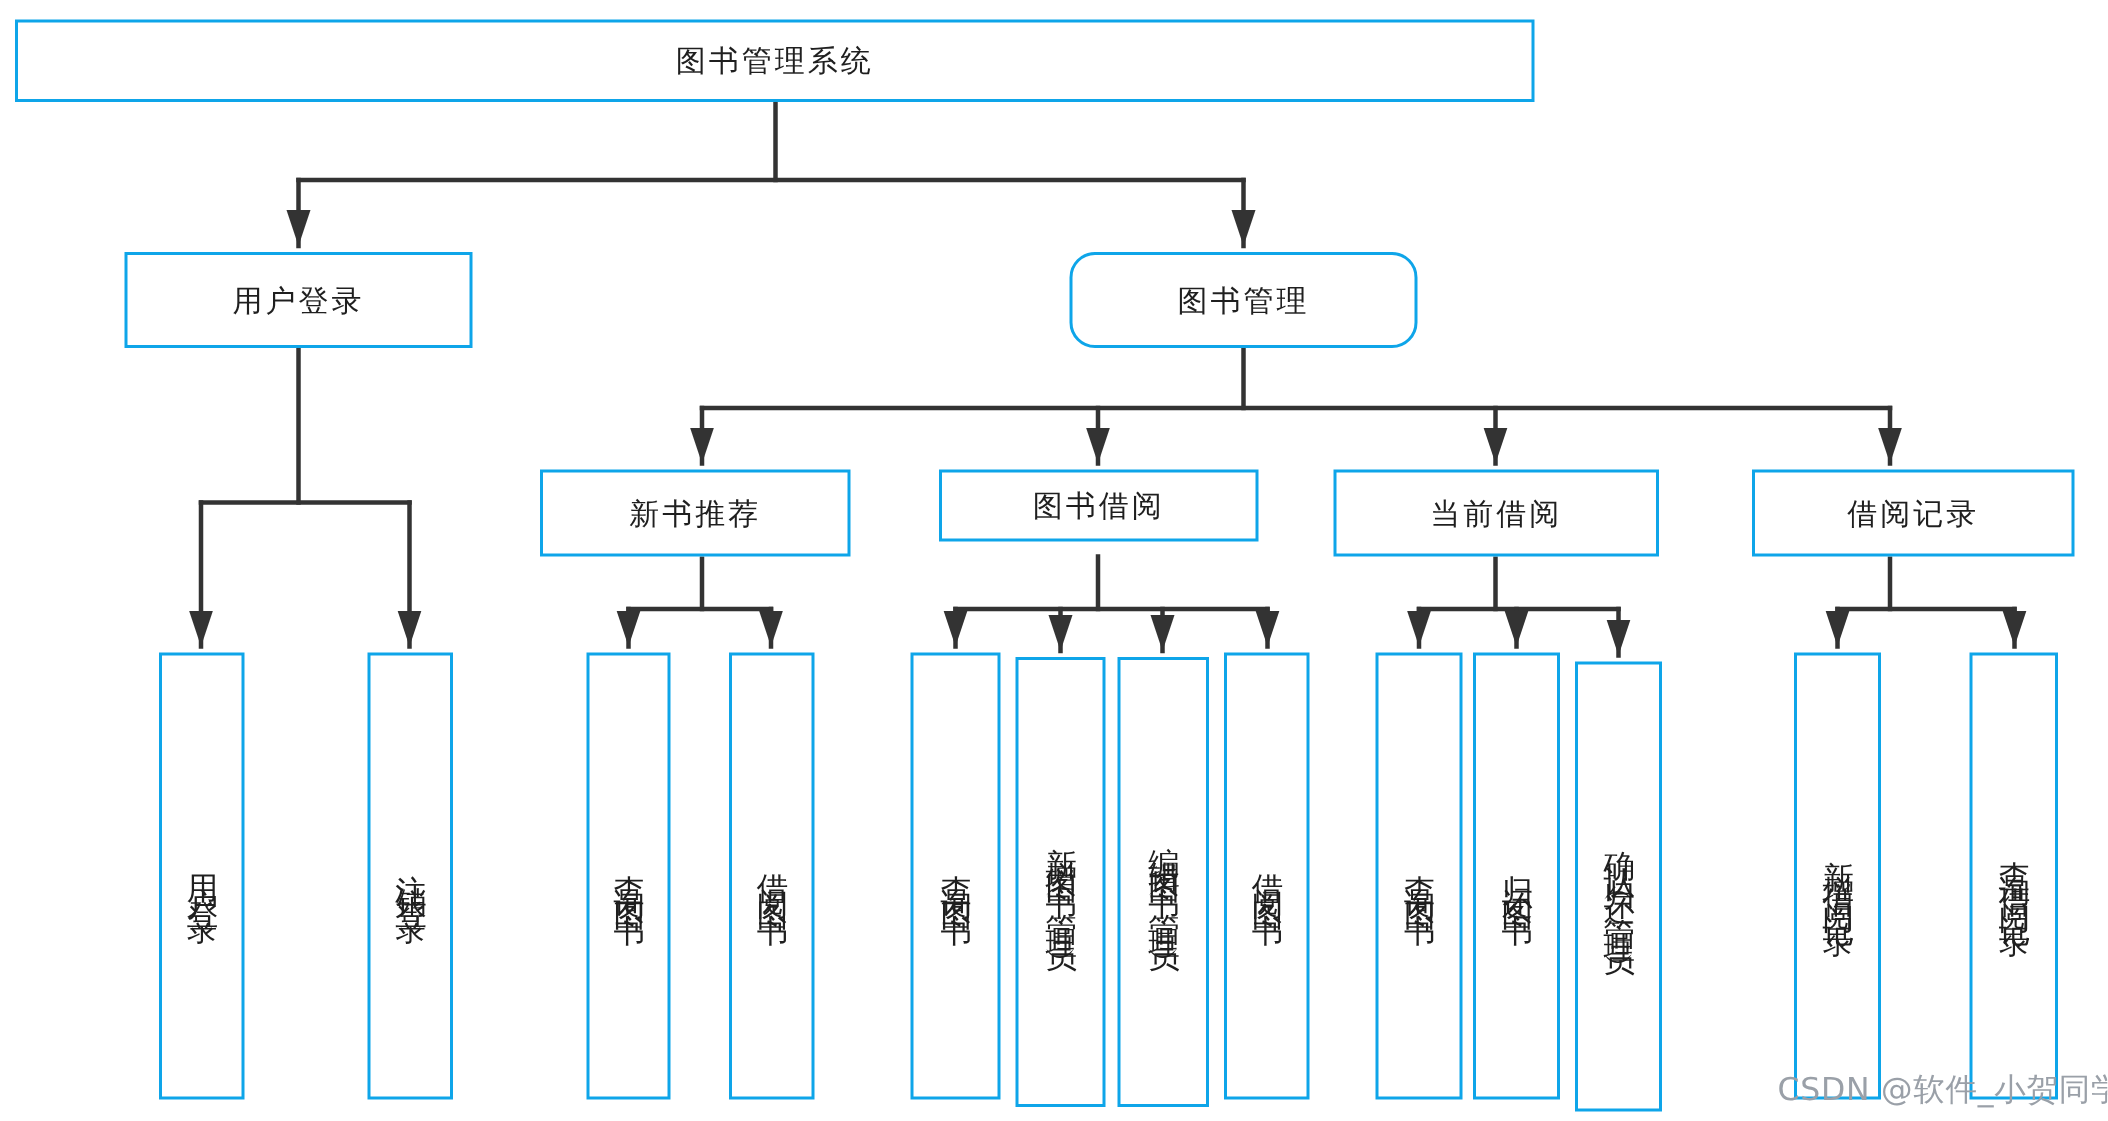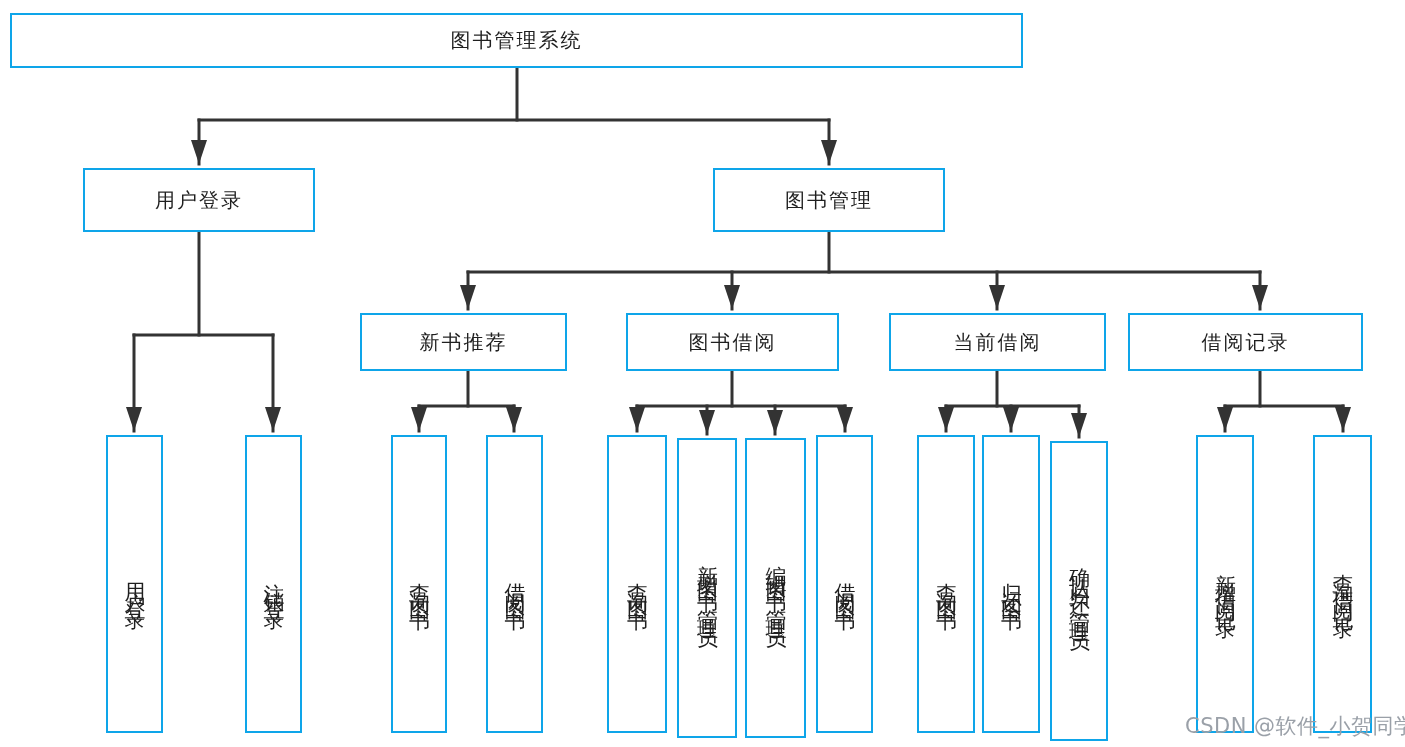--- a/index.html
+++ b/index.html
@@ -41,26 +41,26 @@
     text-orientation: mixed;
     font-size: 21px;
     line-height: 1;
     letter-spacing: 9px;
     white-space: nowrap;
   }
   
   .n-root  { left: 10px;  top: 13px;  width: 1013px; height: 55px; }
   
   .n-ulog  { left: 83px;  top: 168px; width: 232px;  height: 64px; }
-  .n-bmgmt { left: 713px; top: 168px; width: 232px;  height: 64px; }
+  .n-bmgmt { left: 713px; top: 168px; width: 232px;  height: 64px; border-radius: 17px; }
   
   .n-nrec  { left: 360px;  top: 313px; width: 207px; height: 58px; }
-  .n-bbor  { left: 626px;  top: 313px; width: 213px; height: 58px; align-items: center; }
+  .n-bbor  { left: 626px;  top: 313px; width: 213px; height: 48px; align-items: center; }
   .n-cbor  { left: 889px;  top: 313px; width: 217px; height: 58px; }
-  .n-brec  { left: 1128px; top: 313px; width: 235px; height: 58px; }
+  .n-brec  { left: 1168px; top: 313px; width: 215px; height: 58px; }
   
   .l-ulogin  { left: 106px;  top: 435px; width: 57px; height: 298px; }
   .l-logout  { left: 245px;  top: 435px; width: 57px; height: 298px; }
   .l-q1      { left: 391px;  top: 435px; width: 56px; height: 298px; }
   .l-b1      { left: 486px;  top: 435px; width: 57px; height: 298px; }
   .l-q2      { left: 607px;  top: 435px; width: 60px; height: 298px; }
   .l-add     { left: 677px;  top: 438px; width: 60px; height: 300px; }
   .l-edit    { left: 745px;  top: 438px; width: 61px; height: 300px; }
   .l-b2      { left: 816px;  top: 435px; width: 57px; height: 298px; }
   .l-q3      { left: 917px;  top: 435px; width: 58px; height: 298px; }

